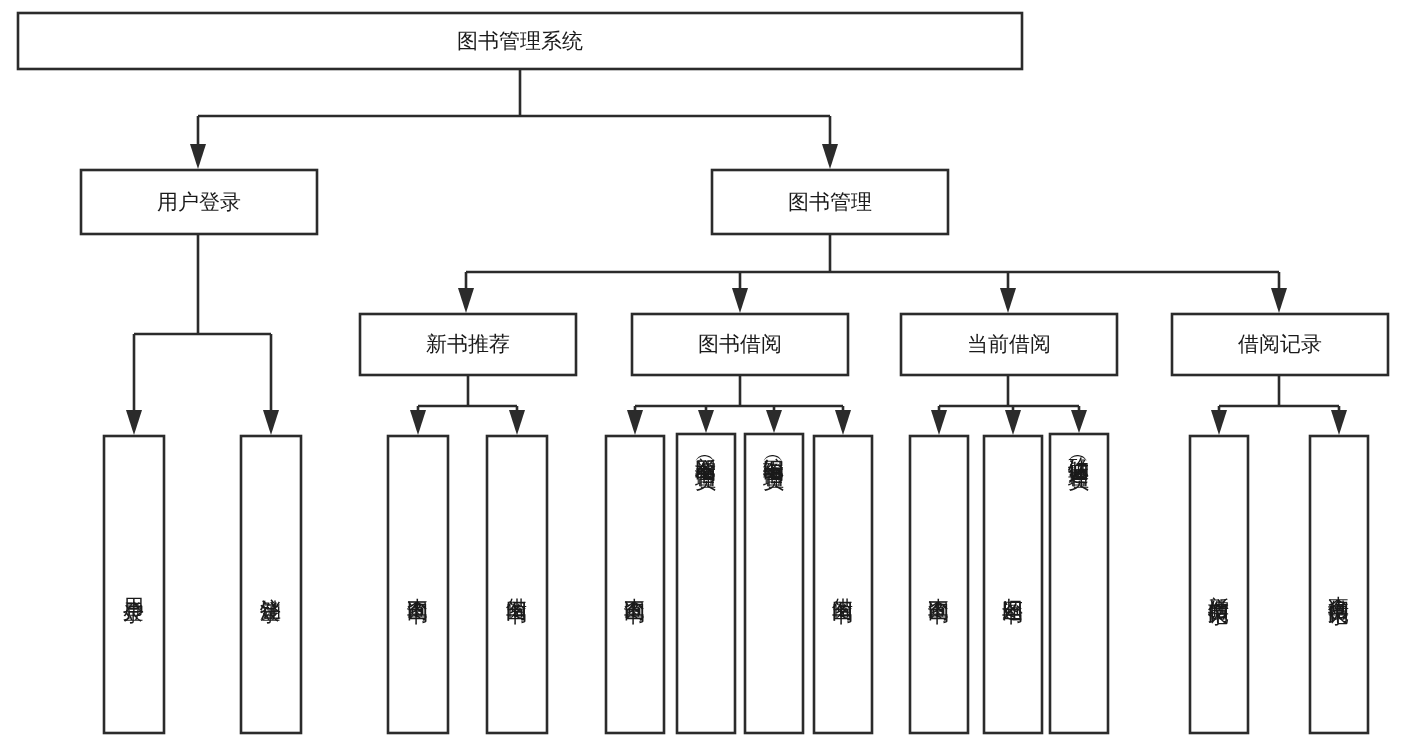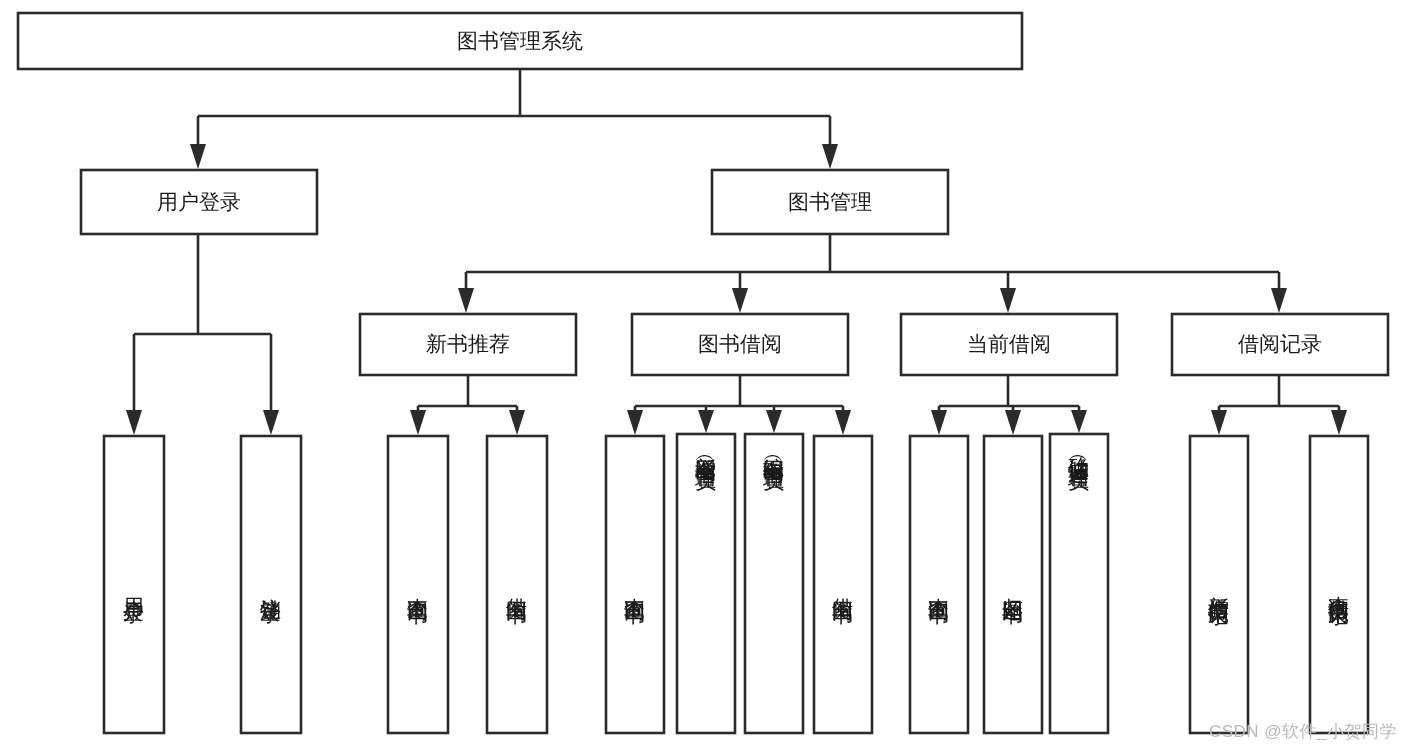--- a/index.html
+++ b/index.html
@@ -216,14 +216,13 @@
   <div class="vlabel-wrap" style="left:1050px; top:434px; width:58px; height:299px; align-items:flex-start;">
     <span class="node-label-v" style="margin-top:6px;">确认归还（管理员）</span>
   </div>
   <div class="vlabel-wrap" style="left:1190px; top:436px; width:58px; height:297px;">
     <span class="node-label-v">新增借阅记录</span>
   </div>
   <div class="vlabel-wrap" style="left:1310px; top:436px; width:58px; height:297px;">
     <span class="node-label-v">查询借阅记录</span>
   </div>
 
-  <div id="watermark">CSDN @软件_小贺同学</div>
 </div>
 
 </body></html>

